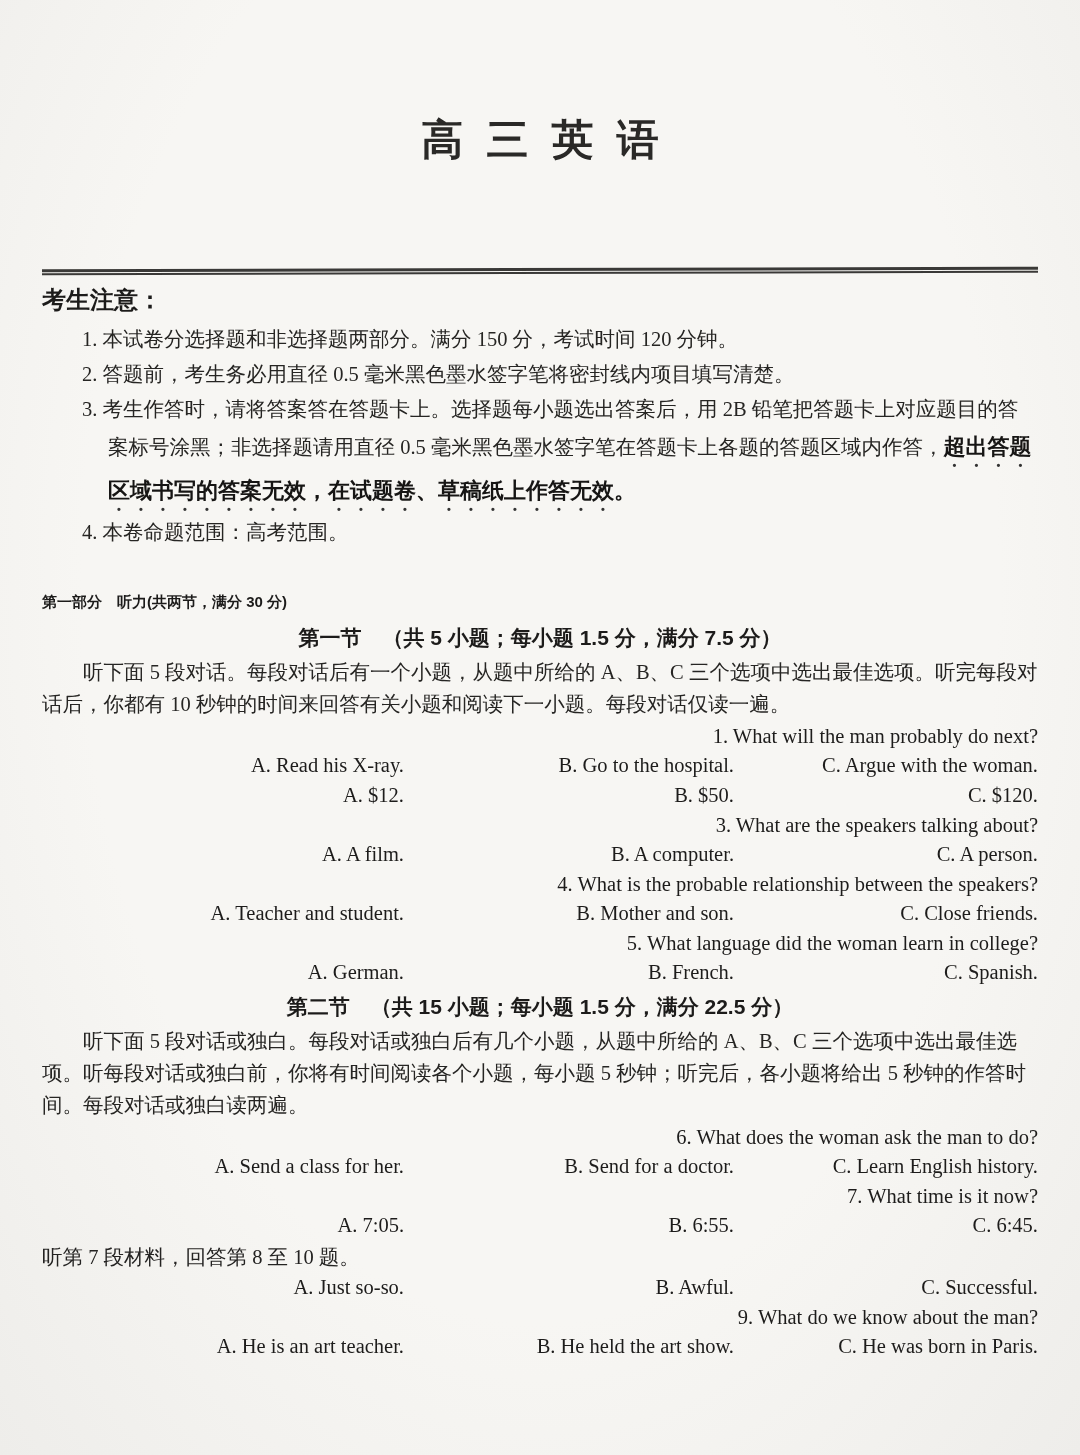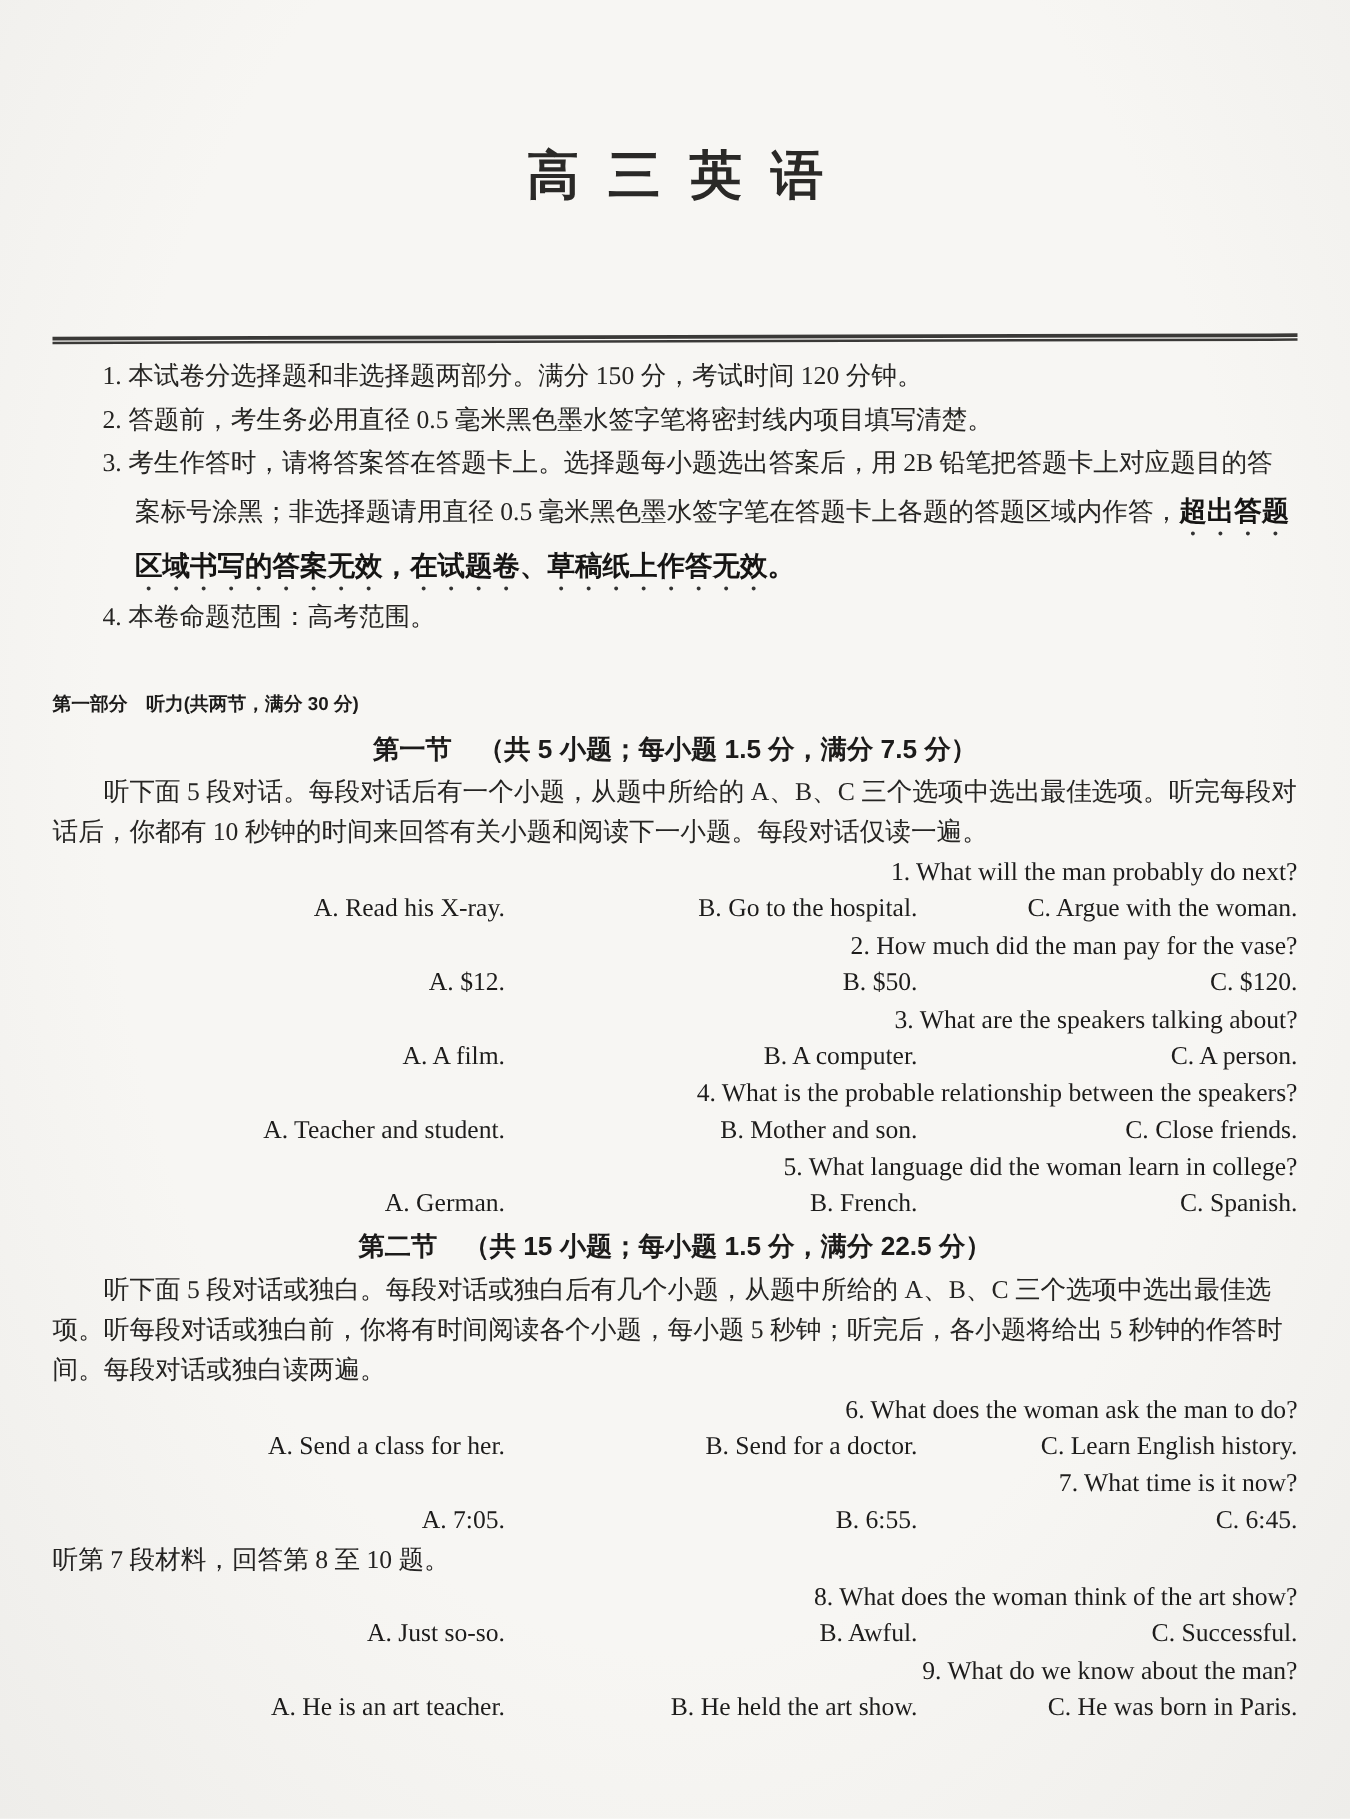--- a/index.html
+++ b/index.html
@@ -112,20 +112,21 @@
 </head>
 <body>
 
 <div class="page">
 
   <div class="title">高三英语</div>
 
   <div class="double-rule"></div>
 
   <div class="notice">
+    <div class="notice-heading">考生注意：</div>
     <div class="notice-items">
       <div class="notice-item">1. 本试卷分选择题和非选择题两部分。满分 150 分，考试时间 120 分钟。</div>
       <div class="notice-item">2. 答题前，考生务必用直径 0.5 毫米黑色墨水签字笔将密封线内项目填写清楚。</div>
       <div class="notice-item"><span>3. 考生作答时，请将答案答在答题卡上。选择题每小题选出答案后，用 2B 铅笔把答题卡上对应题目的答案标号涂黑；非选择题请用直径 0.5 毫米黑色墨水签字笔在答题卡上各题的答题区域内作答，</span><span class="emph">超出答题区域书写的答案无效，在试题卷、草稿纸上作答无效。</span></div>
       <div class="notice-item">4. 本卷命题范围：高考范围。</div>
     </div>
   </div>
 
   <div class="part-heading">第一部分　听力(共两节，满分 30 分)</div>
 
@@ -135,21 +136,20 @@
   <div class="q-block">
     <div class="q-line">1. What will the man probably do next?</div>
     <div class="opts">
       <span class="opt-a">A. Read his X-ray.</span>
       <span class="opt-b">B. Go to the hospital.</span>
       <span class="opt-c">C. Argue with the woman.</span>
     </div>
   </div>
 
   <div class="q-block">
-    <div class="q-line">2. How much did the man pay for the vase?</div>
     <div class="opts">
       <span class="opt-a">A. $12.</span>
       <span class="opt-b">B. $50.</span>
       <span class="opt-c">C. $120.</span>
     </div>
   </div>
 
   <div class="q-block">
     <div class="q-line">3. What are the speakers talking about?</div>
     <div class="opts">
@@ -195,21 +195,20 @@
     <div class="opts">
       <span class="opt-a">A. 7:05.</span>
       <span class="opt-b">B. 6:55.</span>
       <span class="opt-c">C. 6:45.</span>
     </div>
   </div>
 
   <div class="material-note">听第 7 段材料，回答第 8 至 10 题。</div>
 
   <div class="q-block">
-    <div class="q-line">8. What does the woman think of the art show?</div>
     <div class="opts">
       <span class="opt-a">A. Just so-so.</span>
       <span class="opt-b">B. Awful.</span>
       <span class="opt-c">C. Successful.</span>
     </div>
   </div>
 
   <div class="q-block">
     <div class="q-line">9. What do we know about the man?</div>
     <div class="opts">

